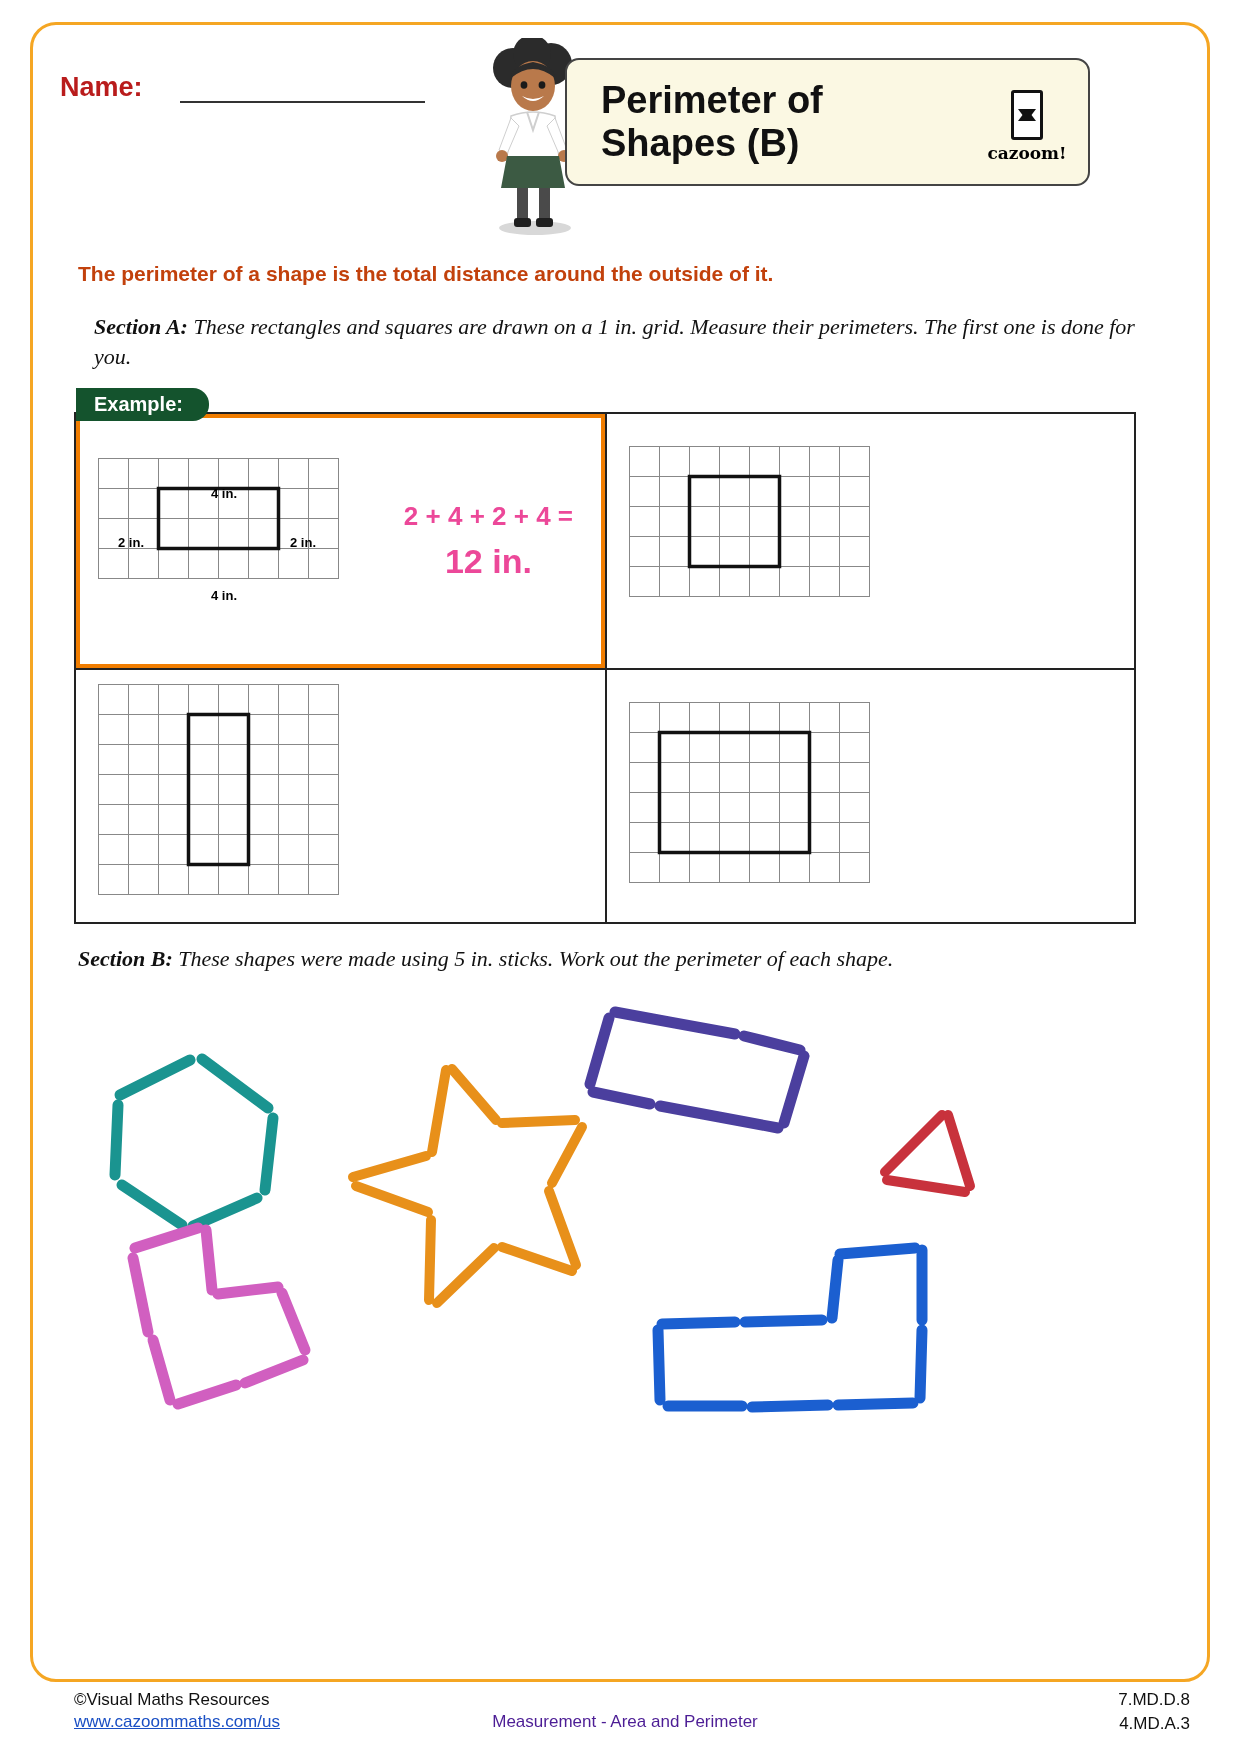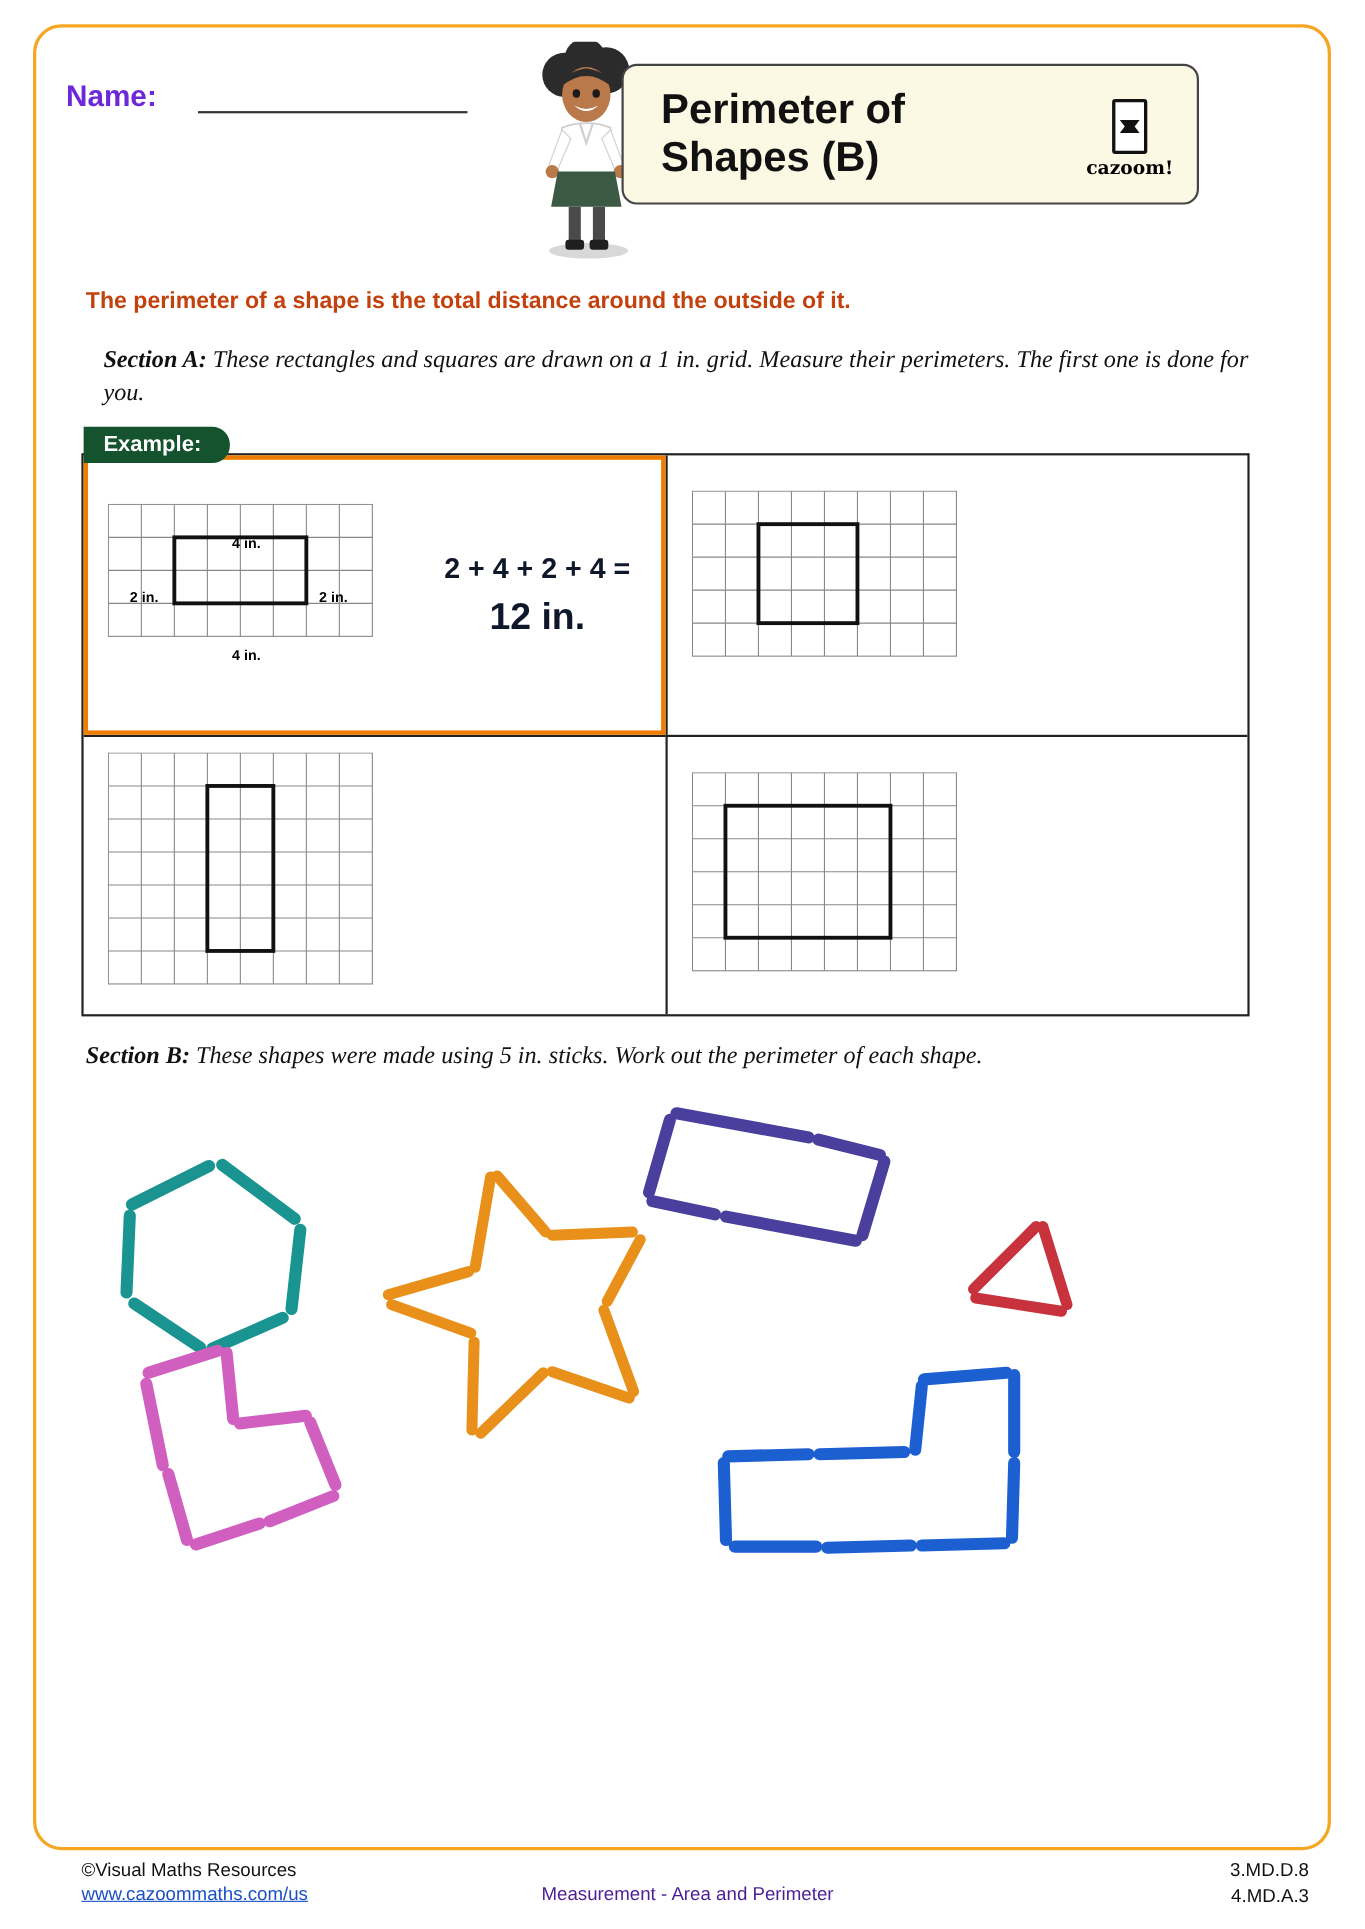--- a/index.html
+++ b/index.html
@@ -22,21 +22,21 @@
   
   .header{
     position:absolute;left:60px;top:50px;width:1120px;height:180px;
   }
   .name-row,.date-row{
     position:absolute;left:0;display:flex;align-items:flex-end;
   }
   .name-row{top:22px;}
   .date-row{top:78px;}
   .field-label{
-    font-size:27px;font-weight:bold;color:#6d28d9;width:110px;
+    font-size:27px;font-weight:bold;color:#b91c1c;width:110px;
   }
   .field-line{
     width:245px;border-bottom:2px solid #333;height:26px;margin-left:10px;
   }
 
   .title-box{
     position:absolute;left:505px;top:8px;width:525px;height:128px;
     background:#fbf8e3;border:2px solid #444;border-radius:14px;
     box-sizing:border-box;
     display:flex;align-items:center;
@@ -105,21 +105,21 @@
   }
   .example-tab{
     position:absolute;left:-4px;top:-30px;
     background:#14532d;color:#fff;font-weight:bold;font-size:20px;
     padding:5px 26px 5px 18px;
     border-radius:0 16px 16px 0;
     z-index:6;
   }
   .example-eq{
     position:absolute;right:28px;top:50%;transform:translateY(-50%);
-    text-align:center;color:#0f172a;
+    text-align:center;color:#ec4899;
   }
   .example-eq .line1{font-size:26px;font-weight:bold;}
   .example-eq .line2{font-size:34px;font-weight:bold;margin-top:10px;}
 
   .section-b{
     position:absolute;left:78px;top:946px;width:1060px;
     font-family:"Liberation Serif",serif;font-size:22px;font-style:italic;color:#111;
   }
 
   .shapes{
@@ -361,16 +361,16 @@
   </g>
 </svg>
 
 <div class="footer">
   <div class="left">
     <span>©Visual Maths Resources</span>
     <a href="#">www.cazoommaths.com/us</a>
   </div>
   <div class="mid">Measurement - Area and Perimeter</div>
   <div class="right">
-    <div>3.MD.D.8</div>
+    <div>7.MD.D.8</div>
     <div>4.MD.A.3</div>
   </div>
 </div>
 
 </body></html>

